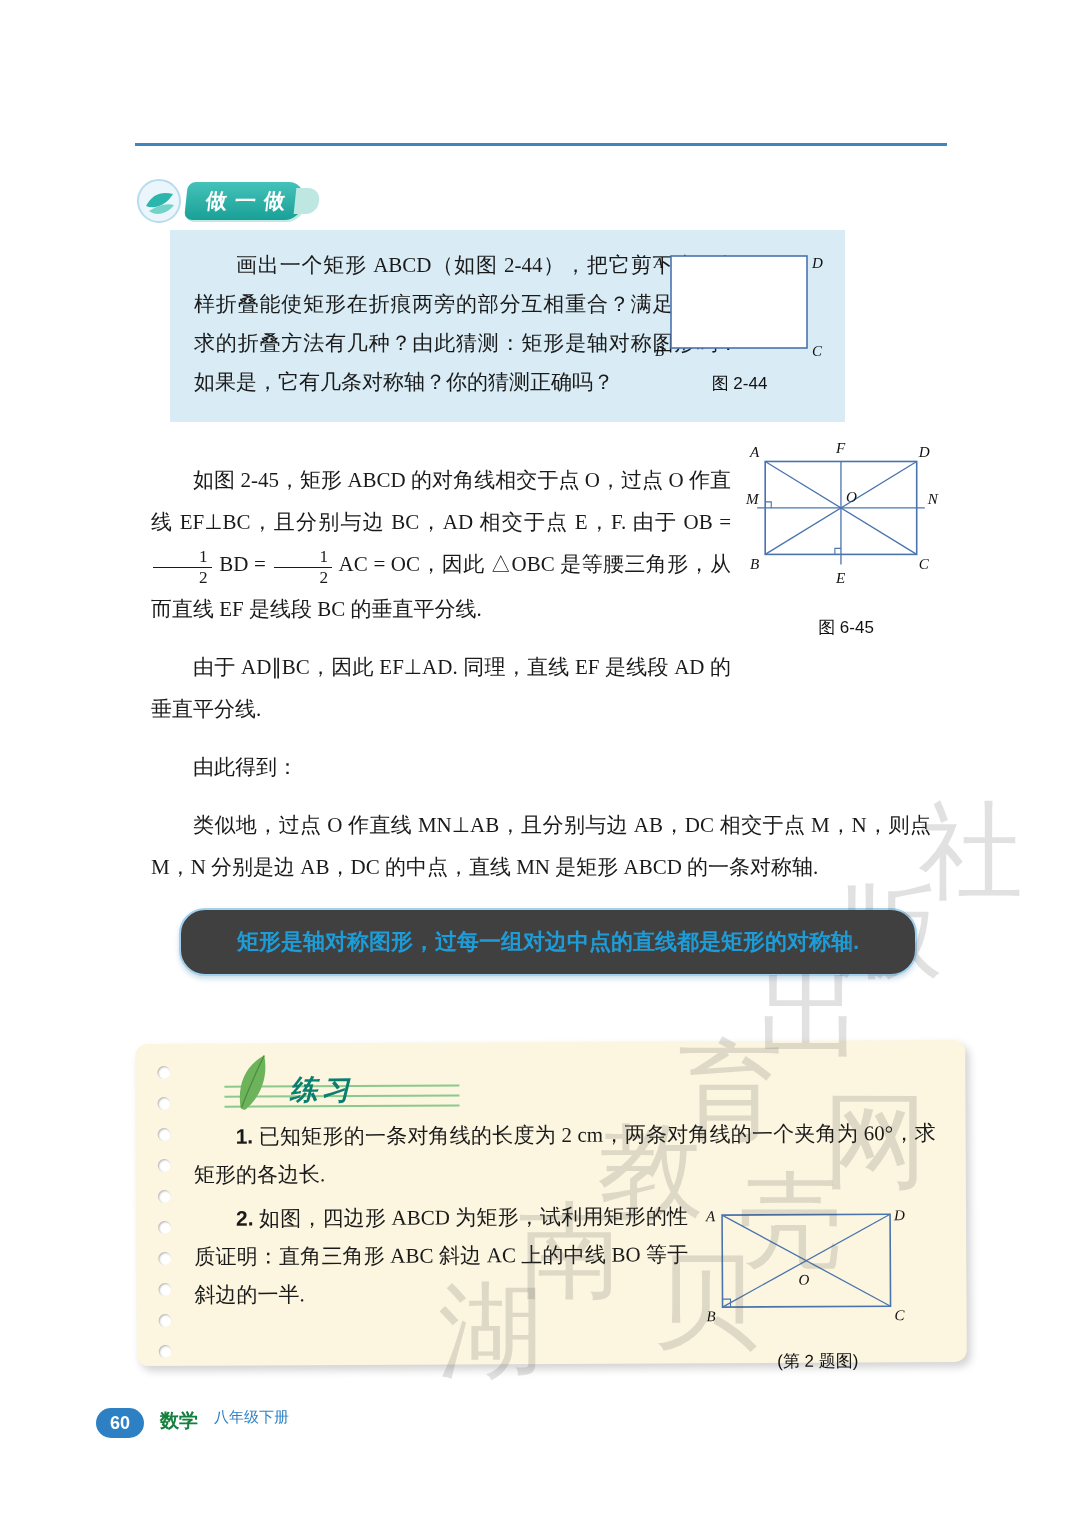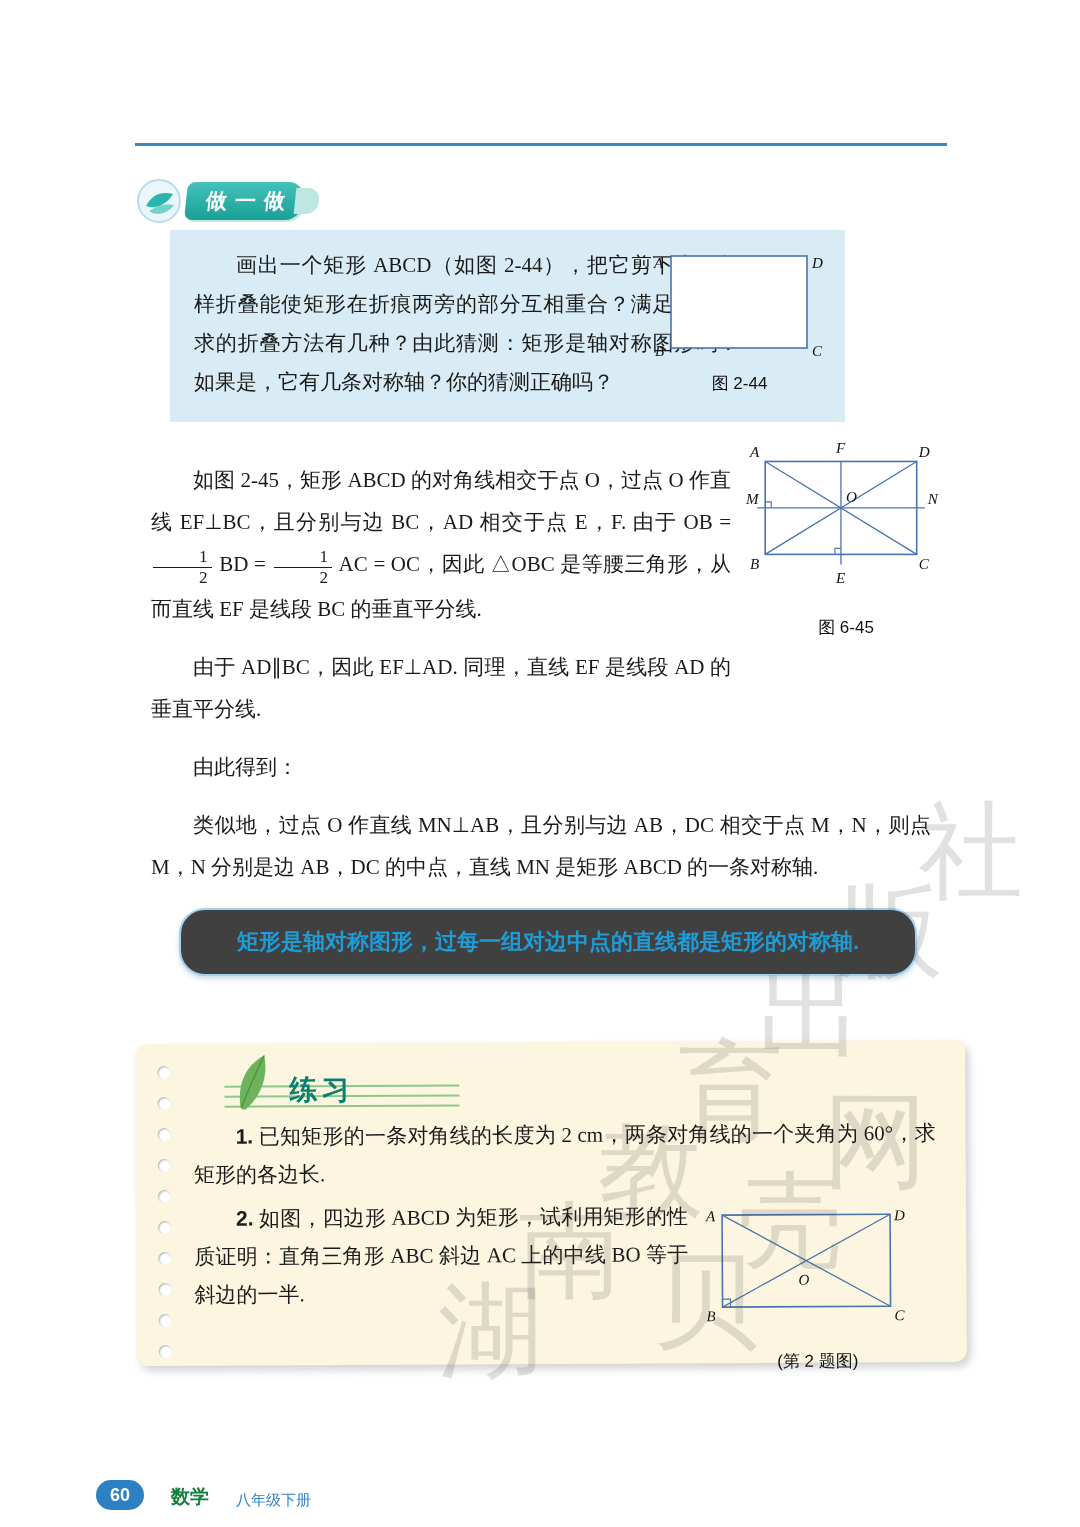--- a/index.html
+++ b/index.html
@@ -44,28 +44,28 @@
 
   
   .exercise{position:absolute;left:136px;top:1042px;width:830px;height:322px;background:#fcf5df;
     border-radius:12px;box-shadow:4px 5px 9px rgba(0,0,0,.18);transform:rotate(-.3deg);}
   .hole{position:absolute;left:22px;width:13px;height:13px;border-radius:50%;background:#fff;
     box-shadow:inset 1px 1px 2px rgba(0,0,0,.3);}
   .ex-header{position:absolute;left:44px;top:8px;width:320px;height:70px;}
   .staff{position:absolute;left:45px;width:235px;height:2px;background:#8cc98c;}
   .ex-feather{position:absolute;left:52px;top:2px;width:44px;height:60px;}
   .ex-title{position:absolute;left:110px;top:20px;font-size:28px;color:#0a7f70;font-weight:bold;
-    font-family:"Liberation Sans",sans-serif;letter-spacing:4px;}
+    font-style:italic;font-family:"Liberation Sans",sans-serif;letter-spacing:4px;}
   .ex-body{position:absolute;left:58px;top:74px;width:742px;font-size:21px;line-height:38px;text-align:justify;}
   .ex-body p{margin:0 0 6px 0;text-indent:2em;}
   .ex-no{font-family:"Liberation Sans",sans-serif;}
   .ex-fig{float:right;width:238px;margin:4px 0 0 10px;text-align:center;}
 
   
-  .footer{position:absolute;left:96px;top:1480px;display:flex;align-items:flex-end;gap:27px;}
+  .footer{position:absolute;left:96px;top:1408px;display:flex;align-items:flex-start;gap:16px;}
   .page-badge{width:48px;height:30px;background:#2e80c4;border-radius:16px;color:#fff;font-size:18px;
     font-weight:bold;display:flex;align-items:center;justify-content:center;
     font-family:"Liberation Sans",sans-serif;}
   .footer-subject{color:#15803d;font-size:19px;font-weight:bold;font-family:"Liberation Sans",sans-serif;}
   .footer-vol{color:#2e80c4;font-size:15px;font-family:"Liberation Sans",sans-serif;}
 
   
   .wm{position:absolute;left:0;top:0;width:100%;height:100%;pointer-events:none;z-index:40;}
   .wm-char{position:absolute;font-size:105px;color:rgba(70,70,70,.16);font-family:"Liberation Serif",serif;}
 

